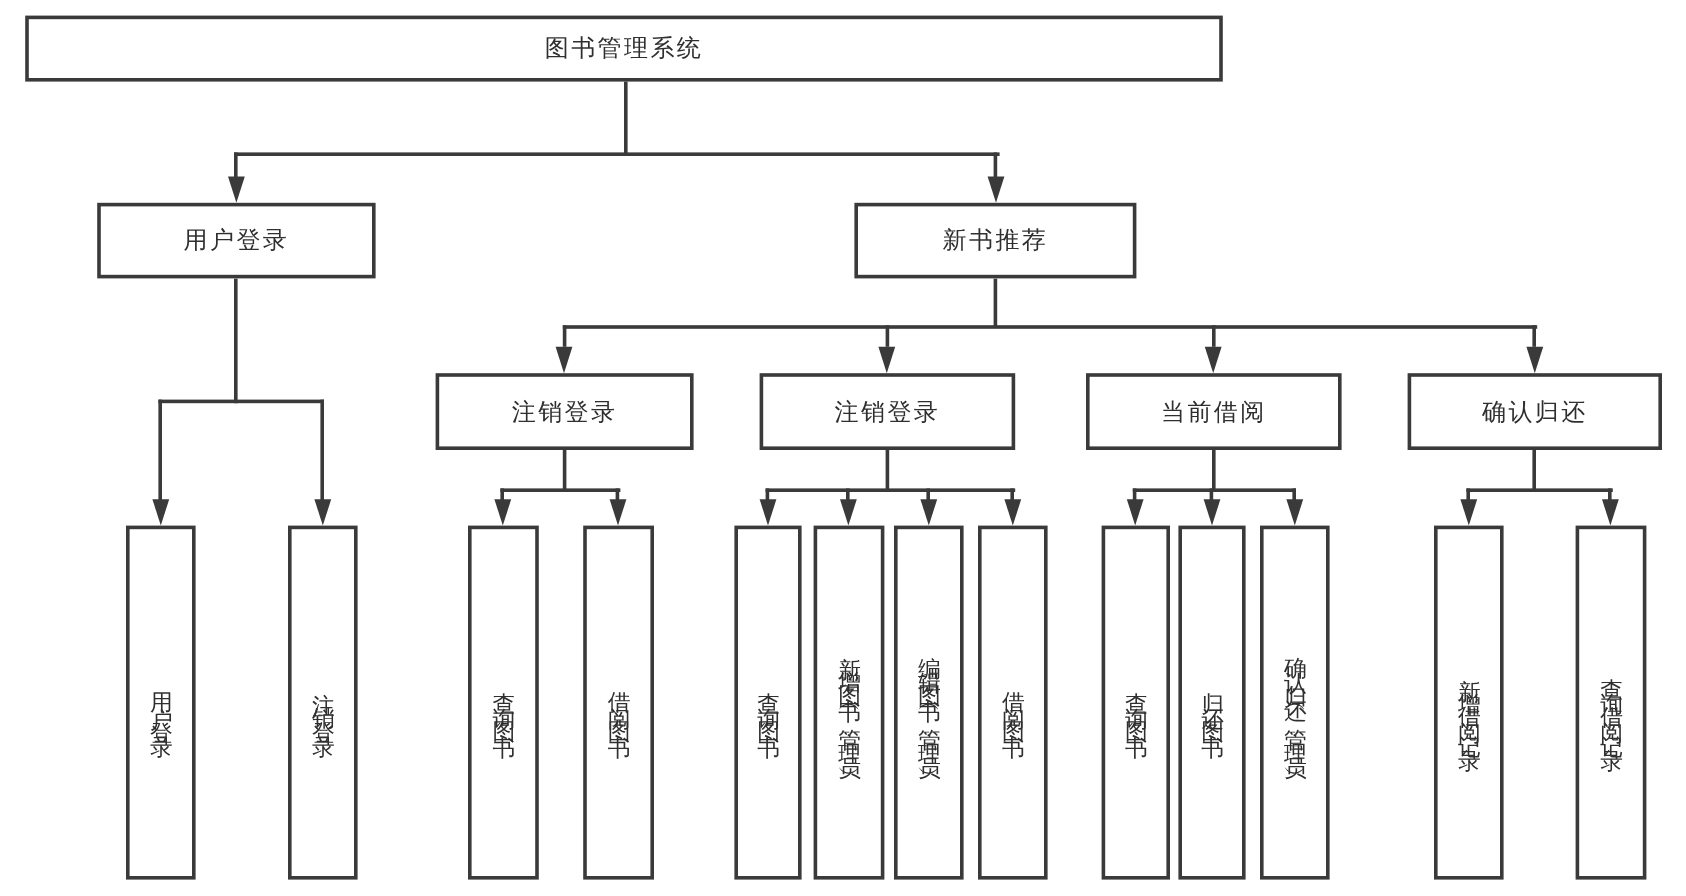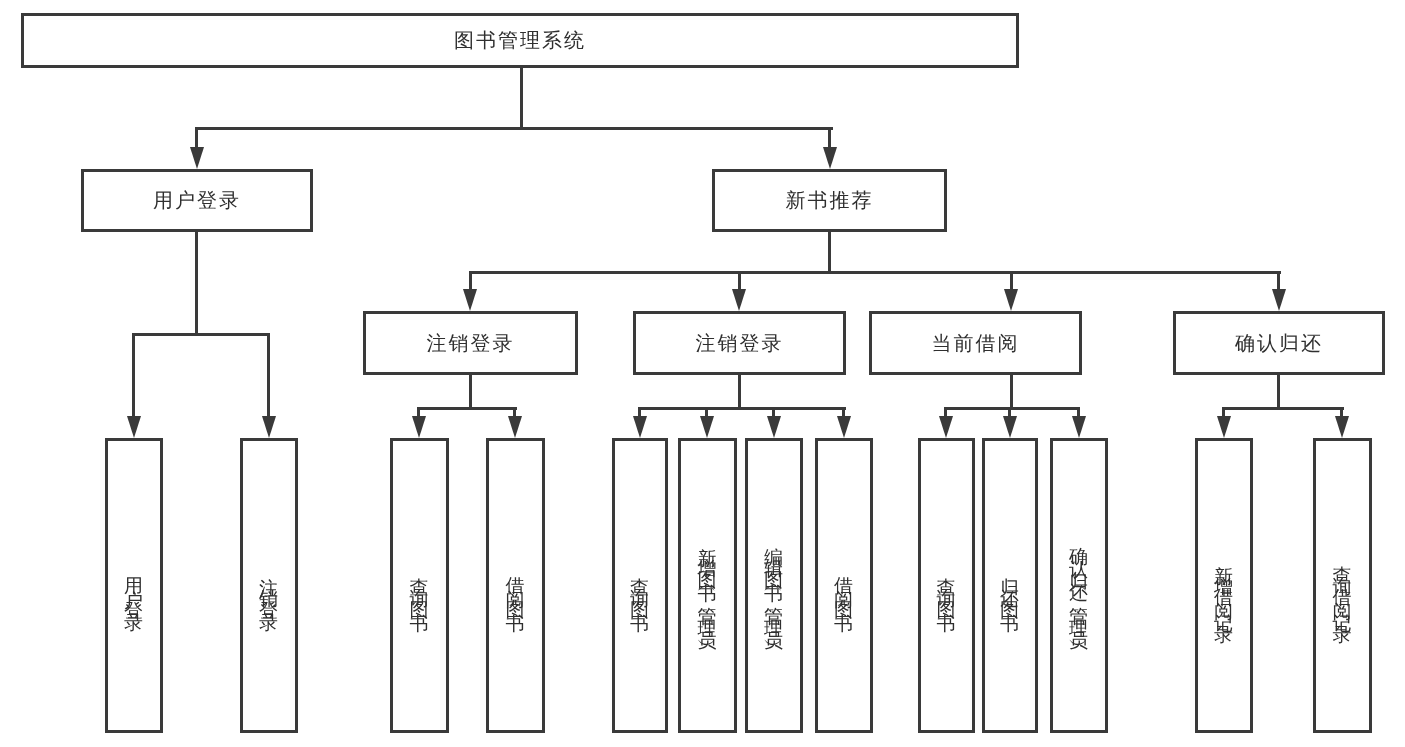--- a/index.html
+++ b/index.html
@@ -101,21 +101,21 @@
   <div class="arrow" style="left:1004px;top:289px;"></div>
   <div class="vline" style="left:1277px;top:271px;width:3px;height:18px;"></div>
   <div class="arrow" style="left:1272px;top:289px;"></div>
 
   <div class="node" style="left:363px;top:311px;width:215px;height:64px;">
     <span>注销登录</span>
   </div>
   <div class="node" style="left:633px;top:311px;width:213px;height:64px;">
     <span>注销登录</span>
   </div>
-  <div class="node" style="left:869px;top:311px;width:213px;height:64px;">
+  <div class="node" style="left:905px;top:311px;width:213px;height:64px;">
     <span>当前借阅</span>
   </div>
   <div class="node" style="left:1173px;top:311px;width:212px;height:64px;">
     <span>确认归还</span>
   </div>
 
   <div class="vline" style="left:469px;top:375px;width:3px;height:34px;"></div>
   <div class="hline" style="left:417px;top:407px;width:100px;height:3px;"></div>
   <div class="vline" style="left:417px;top:407px;width:3px;height:10px;"></div>
   <div class="arrow" style="left:412px;top:416px;"></div>

